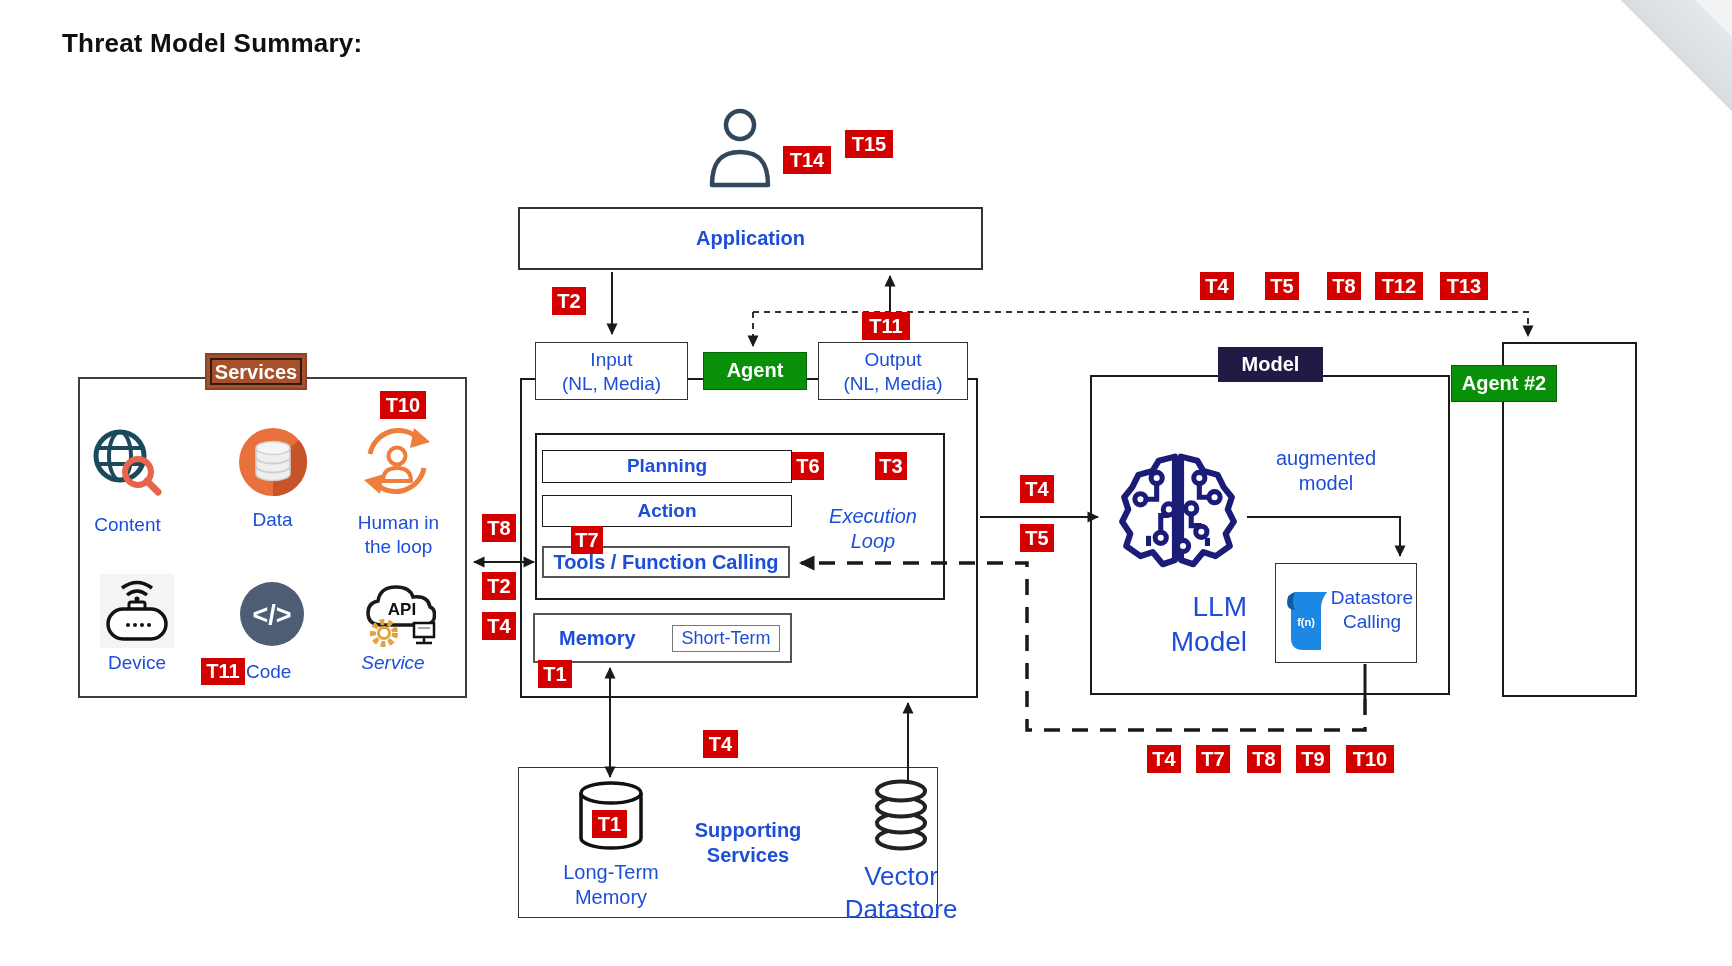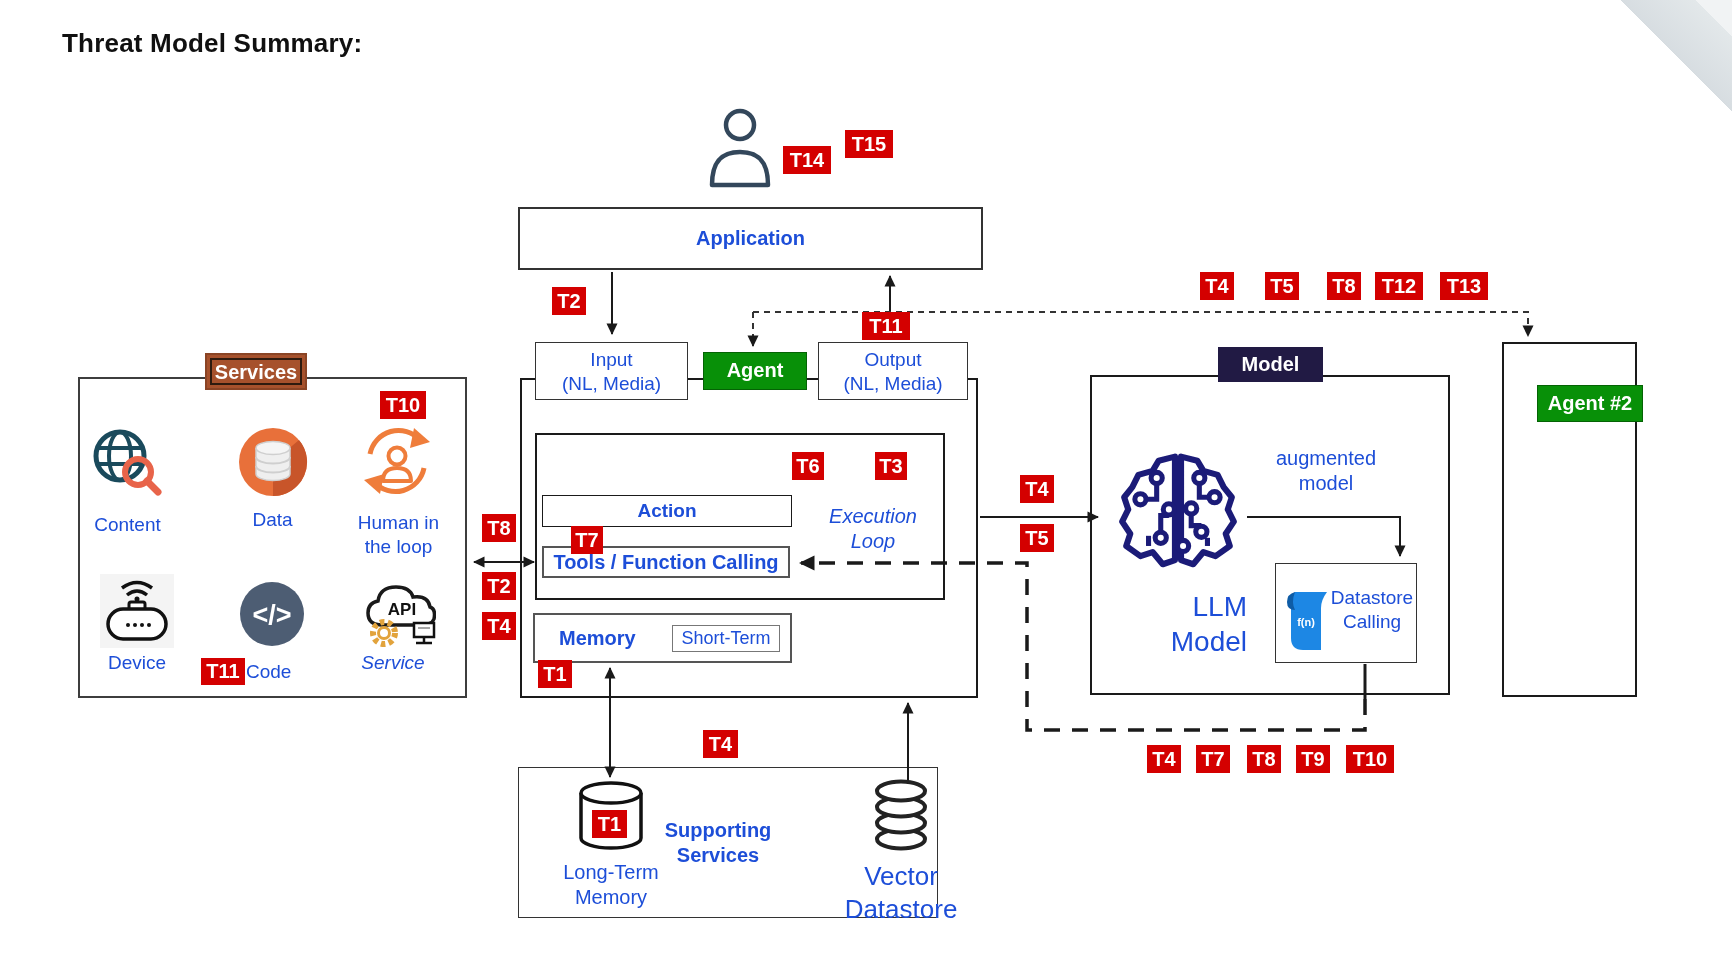--- a/index.html
+++ b/index.html
@@ -142,20 +142,23 @@
     <line x1="58" y1="70" x2="74" y2="70" stroke="#111" stroke-width="2.5"></line>
     <circle cx="26" cy="60" r="11" fill="none" stroke="#e2a33c" stroke-width="6" stroke-dasharray="4.5 3.4"></circle>
     <circle cx="26" cy="60" r="5.5" fill="#fff" stroke="#e2a33c" stroke-width="3"></circle>
   </svg>
   <div class="abs cap" style="left:354px;top:651px;width:78px;font-style:italic;">
     <span>Service</span>
   </div>
 
   <div class="box" style="left:535px;top:433px;width:410px;height:167px;"></div>
 
+  <div class="box" style="left:542px;top:450px;width:250px;height:33px;border-width:1.5px;">
+    <div class="cap bold" style="line-height:30px;">Planning</div>
+  </div>
   <div class="box" style="left:542px;top:495px;width:250px;height:32px;border-width:1.5px;">
     <div class="cap bold" style="line-height:29px;">Action</div>
   </div>
   <div class="abs cap" style="left:825px;top:504px;width:96px;font-style:italic;font-size:20px;">
     <span>Execution</span><br>
     <span>Loop</span>
   </div>
   <div class="box gray" style="left:542px;top:546px;width:248px;height:32px;">
     <div class="cap bold" style="line-height:28px;font-size:20px;">Tools / Function Calling</div>
   </div>
@@ -210,34 +213,34 @@
       <path d="M12,4 H44 Q38,12 38,20 V62 H20 Q8,62 8,50 V12 Q8,6 12,4 Z" fill="#1d87e4"></path>
       <path d="M12,4 Q4,6 4,14 Q4,22 12,22 Q8,14 12,4 Z" fill="#0e5ca6"></path>
       <text x="23" y="38" font-size="11" font-weight="bold" fill="#fff" text-anchor="middle">f(n)</text>
     </svg>
     <div class="abs cap" style="left:54px;top:22px;width:84px;font-size:19px;">
       <span>Datastore</span><br>
       <span>Calling</span>
     </div>
   </div>
 
-  <div class="gh" style="left:1537px;top:365px;width:106px;height:37px;line-height:34px;margin-top:20px;">
+  <div class="gh" style="left:1451px;top:365px;width:106px;height:37px;line-height:34px;">
     <span>Agent #2</span>
   </div>
 
   <svg class="icon" style="left:574px;top:780px;" width="74" height="76" viewBox="0 0 74 76">
     <path d="M7,13 V58 A30,10 0 0 0 67,58 V13" fill="#fff" stroke="#111" stroke-width="3.5"></path>
     <ellipse cx="37" cy="13" rx="30" ry="10" fill="#fff" stroke="#111" stroke-width="3.5"></ellipse>
   </svg>
   <div class="abs cap" style="left:548px;top:860px;width:126px;font-size:20px;">
     <span>Long-Term</span><br>
     <span>Memory</span>
   </div>
 
-  <div class="abs cap bold" style="left:660px;top:818px;width:116px;font-size:20px;">
+  <div class="abs cap bold" style="left:690px;top:818px;width:116px;font-size:20px;">
     <span>Supporting</span><br>
     <span>Services</span>
   </div>
 
   <svg class="icon" style="left:872px;top:778px;" width="58" height="74" viewBox="0 0 58 74">
     <ellipse cx="29" cy="61" rx="24" ry="9.5" fill="#fff" stroke="#222" stroke-width="4"></ellipse>
     <ellipse cx="29" cy="45" rx="24" ry="9.5" fill="#fff" stroke="#222" stroke-width="4"></ellipse>
     <ellipse cx="29" cy="29" rx="24" ry="9.5" fill="#fff" stroke="#222" stroke-width="4"></ellipse>
     <ellipse cx="29" cy="13" rx="24" ry="9.5" fill="#fff" stroke="#222" stroke-width="4"></ellipse>
   </svg>

